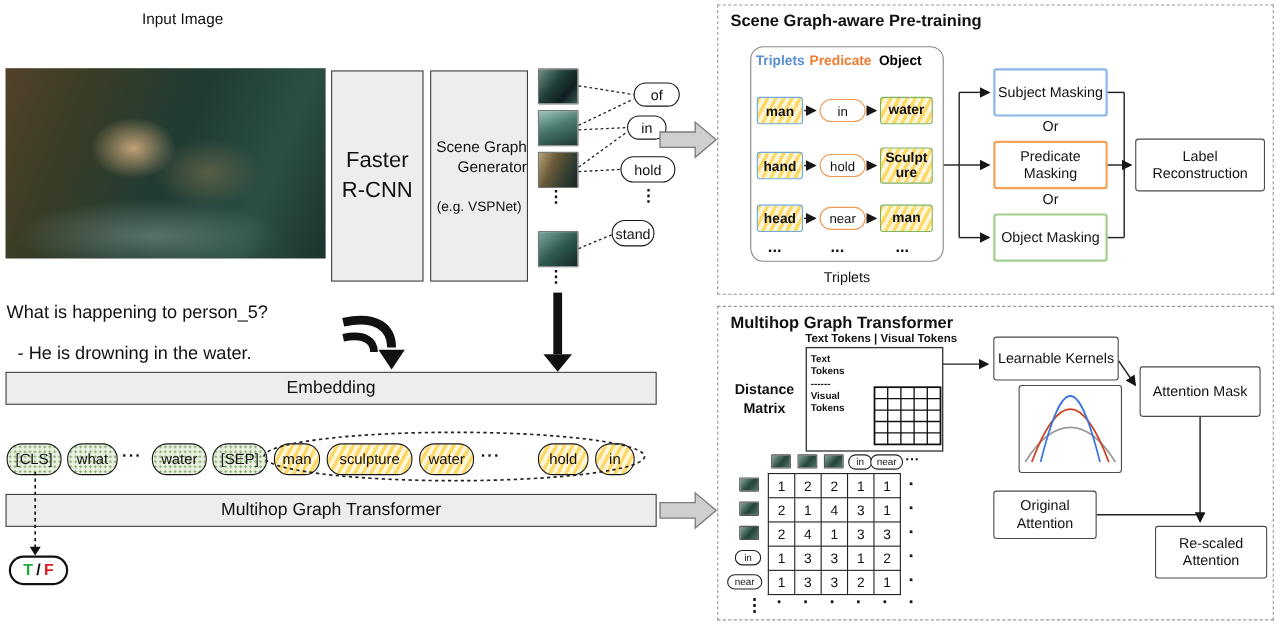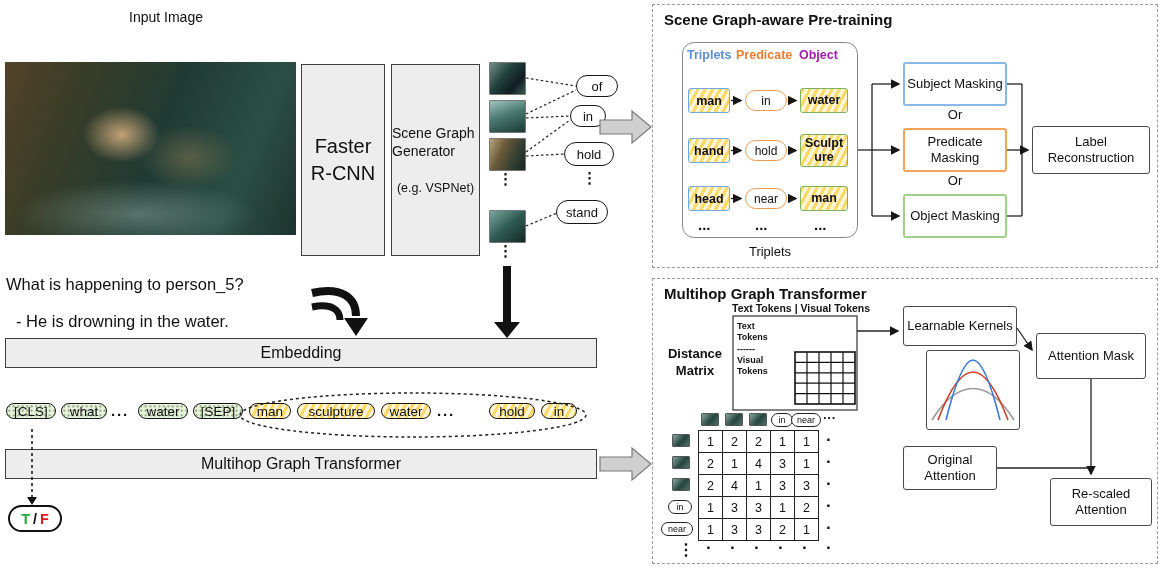--- a/index.html
+++ b/index.html
@@ -5,21 +5,21 @@
   *{box-sizing:border-box}
   body{margin:0;background:#fff}
   #canvas{position:relative;width:1165px;height:568px;font-family:"Liberation Sans",sans-serif;color:#111;background:#fff;overflow:hidden}
   .abs{position:absolute}
   .ctr{display:flex;align-items:center;justify-content:center;text-align:center}
   .gbox{background:#ededed;border:1.5px solid #3f3f3f}
   .wbox{background:#fff;border:1.5px solid #4a4a4a;border-radius:3px}
   .dashpanel{background:#fff;border:1.6px dashed #9a9a9a}
   .speckle{background-color:#e8f1df;background-image:radial-gradient(#8fae77 0.9px,rgba(0,0,0,0) 1px);background-size:4.5px 4.5px}
   .hatch{background:repeating-linear-gradient(118deg,#ffd968 0 3px,#fff6d8 3px 6.5px)}
-  .tok{position:absolute;height:16px;border:1.6px solid #161616;border-radius:14px;display:flex;align-items:center;justify-content:center;font-size:13.5px}
+  .tok{position:absolute;height:29px;border:1.6px solid #161616;border-radius:14px;display:flex;align-items:center;justify-content:center;font-size:13.5px}
   .tokdots{position:absolute;font-size:15px;font-weight:700;letter-spacing:1px}
   .edgepill{position:absolute;background:#fff;border:1.4px solid #161616;border-radius:12px;font-size:13px;display:flex;align-items:center;justify-content:center}
   .thumb{position:absolute;left:489px;width:37px;height:33px;border:1px solid #777;border-radius:1px}
   .th1{background:linear-gradient(130deg,#6f8f86 0%,#22423c 40%,#101d22 72%,#3c5a50 100%)}
   .th2{background:linear-gradient(160deg,#9fc3bd 0%,#4a7a70 45%,#1c3a34 100%)}
   .th3{background:linear-gradient(115deg,#b8a478 0%,#6a5a38 35%,#2c3a30 75%,#17251f 100%)}
   .th4{background:linear-gradient(140deg,#7aa7a0 0%,#2f5a52 50%,#142a26 100%)}
   .photo{background:
     radial-gradient(55px 40px at 40% 42%, rgba(219,178,130,.85), rgba(0,0,0,0) 70%),
     radial-gradient(70px 45px at 63% 55%, rgba(140,120,80,.5), rgba(0,0,0,0) 70%),
@@ -45,38 +45,38 @@
 <div id="canvas">
 
   <div class="abs ctr" style="left:128px;top:8px;width:76px;font-size:14px;line-height:1.3">Input Image</div>
 
   <div class="abs photo" style="left:5px;top:62px;width:291px;height:173px"></div>
 
   <div class="abs gbox ctr" style="left:301px;top:64px;width:84px;height:192px;font-size:20px;line-height:1.35">Faster R-CNN</div>
 
   <div class="abs gbox" style="left:391px;top:64px;width:89px;height:192px">
     <div class="ctr" style="width:100%;height:100%;flex-direction:column;font-size:14px;line-height:1.3">
-      <span style="text-align:left">Scene Graph Generator</span>
+      <span style="text-align:right">Scene Graph Generator</span>
       <span style="font-size:12.5px;text-align:center;margin-top:20px">(e.g. VSPNet)</span>
     </div>
   </div>
 
 
   <div class="thumb th1" style="top:62px"></div>
   <div class="thumb th2" style="top:100px"></div>
   <div class="thumb th3" style="top:138px"></div>
   <div class="thumb th4" style="top:210px"></div>
   <div class="abs" style="left:498px;top:170px;font-size:15px;font-weight:700">⋮</div>
   <div class="abs" style="left:498px;top:242px;font-size:15px;font-weight:700">⋮</div>
 
   <div class="edgepill" style="left:576px;top:75px;width:42px;height:22px">of</div>
   <div class="edgepill" style="left:570px;top:105px;width:36px;height:22px">in</div>
   <div class="edgepill" style="left:564px;top:142px;width:50px;height:24px">hold</div>
   <div class="abs" style="left:582px;top:169px;font-size:15px;font-weight:700">⋮</div>
-  <div class="edgepill" style="left:556px;top:200px;width:52px;height:24px">stand</div>
+  <div class="edgepill" style="left:556px;top:200px;width:39px;height:24px">stand</div>
 
   <div class="abs" style="left:6px;top:275px;font-size:16.5px">What is happening to person_5?</div>
   <div class="abs" style="left:16px;top:312px;font-size:16.5px">- He is drowning in the water.</div>
 
   <div class="abs gbox ctr" style="left:5px;top:338px;width:592px;height:30px;font-size:16px">Embedding</div>
 
   <div class="tok speckle" style="left:6px;top:403px;width:50px">[CLS]</div>
   <div class="tok speckle" style="left:61px;top:403px;width:46px">what</div>
   <div class="tokdots" style="left:111px;top:406px">···</div>
   <div class="tok speckle" style="left:138px;top:403px;width:50px">water</div>
@@ -95,21 +95,21 @@
     <span>/</span>
     <span style="color:#e01b24">F</span>
   </div>
 
   <div class="abs dashpanel" style="left:652px;top:4px;width:506px;height:264px"></div>
   <div class="abs" style="left:664px;top:11px;font-size:15px;font-weight:700">Scene Graph-aware Pre-training</div>
 
   <div class="abs" style="left:682px;top:42px;width:176px;height:196px;border:1.5px solid #888;border-radius:12px;background:#fff"></div>
   <div class="abs" style="left:687px;top:48px;font-size:12.5px;font-weight:700;color:#5b8fd4">Triplets</div>
   <div class="abs" style="left:736px;top:48px;font-size:12.5px;font-weight:700;color:#ed7d31">Predicate</div>
-  <div class="abs" style="left:799px;top:48px;font-size:12.5px;font-weight:700;color:#a21caf">Object</div>
+  <div class="abs" style="left:799px;top:48px;font-size:12.5px;font-weight:700;color:#000000">Object</div>
 
   <div class="subjcell hatch" style="left:688px;top:88px;width:42px;height:25px">man</div>
   <div class="predoval" style="left:745px;top:90px;width:42px;height:21px">in</div>
   <div class="objcell hatch" style="left:800px;top:88px;width:48px;height:25px">water</div>
 
   <div class="subjcell hatch" style="left:688px;top:138px;width:42px;height:25px">hand</div>
   <div class="predoval" style="left:745px;top:140px;width:42px;height:21px">hold</div>
   <div class="objcell hatch" style="left:800px;top:134px;width:48px;height:33px">Sculpture</div>
 
   <div class="subjcell hatch" style="left:688px;top:186px;width:42px;height:25px">head</div>

